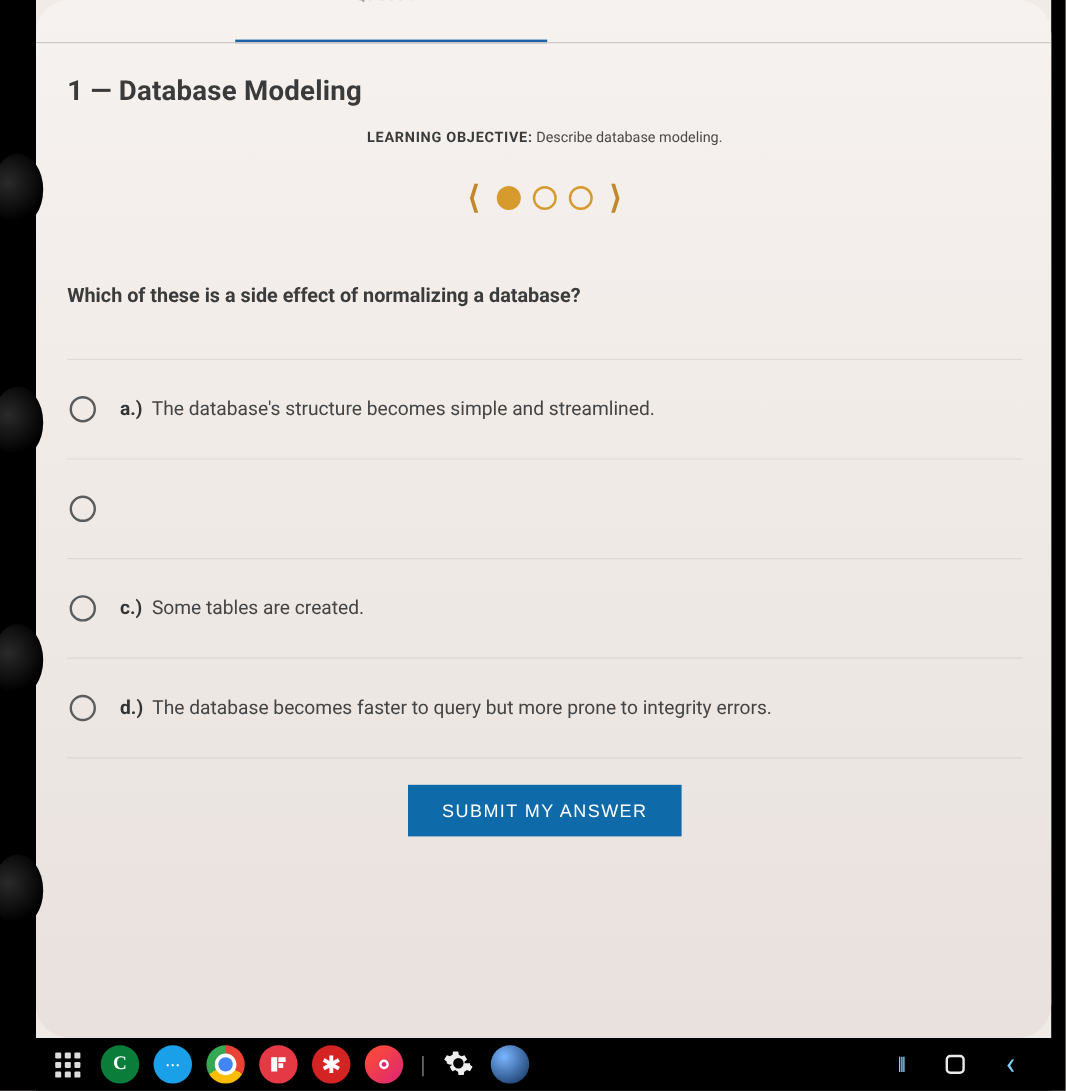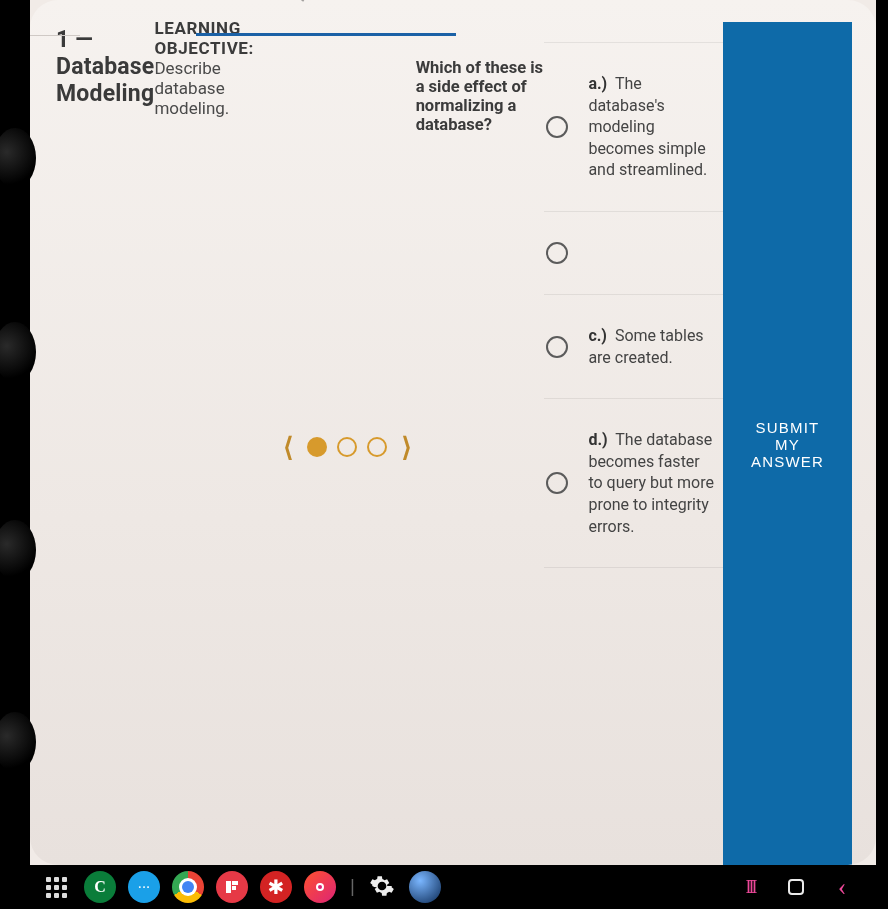--- a/index.html
+++ b/index.html
@@ -24,21 +24,21 @@
     width: 42px; height: 60px;
     background: radial-gradient(circle at 30% 40%, #2a2a2a 0%, #000 70%);
     border-radius: 50%;
     z-index: 50;
   }
   .content {
     flex: 1;
     padding: 0 24px 0 26px;
     overflow: hidden;
     display: flex;
-    flex-direction: row;
+    flex-direction: column;
     background: linear-gradient(180deg,#f6f2ef 0%, #eee8e4 60%, #e8e1dd 100%);
     border-radius: 28px;
   }
   .tabstrip {
     height: 36px;
     position: relative;
   }
   .tabstrip::after {
     content: "";
     position: absolute;
@@ -64,22 +64,23 @@
   .tab span { transform: translateY(-14px); opacity:.4; }
   h1.title {
     margin-top: 26px;
     font-size: 23px;
     font-weight: 700;
     color: #3a3a3a;
     letter-spacing: .2px;
   }
   .objective {
     margin-top: 18px;
-    font-size: 17px;
+    font-size: 12px;
     color: #4a4a4a;
+    text-align: center;
   }
   .objective .lead { font-weight: 700; letter-spacing: .6px; color:#3b3b3b; }
   .pager {
     margin-top: 28px;
     display: flex;
     align-items: center;
     justify-content: center;
     gap: 10px;
   }
   .chev {
@@ -170,21 +171,21 @@
     position: relative;
   }
   .chrome::after{content:"";position:absolute;inset:7px;background:#fff;border-radius:50%;}
   .chrome::before{content:"";position:absolute;inset:10px;background:#4285f4;border-radius:50%;z-index:2;}
   .flip { background:#e63946; border-radius:8px; }
   .yelp { background:#d32323; }
   .yt { background:linear-gradient(135deg,#ff512f,#dd2476); border-radius:9px; }
   .sep { color:#666; font-size:20px; padding:0 2px; }
   .gear { width:28px;height:28px;color:#eee;}
   .bixby { background: radial-gradient(circle at 35% 30%, #7ab6ff, #0b2a55); }
-  .navbtn { color:#ec4899; font-size:18px; width:36px; text-align:center;font-family:Liberation Serif, serif; }
+  .navbtn { color:#7dd3fc; font-size:18px; width:36px; text-align:center; }
   .recents { letter-spacing:-3px; font-weight:300; }
   .home { width:16px;height:16px;border:2px solid #eaeaea;border-radius:4px; margin:0 8px;}
 </style>
 </head>
 <body>
 
 <div class="bezel-dot" style="top:128px"></div>
 <div class="bezel-dot" style="top:322px"></div>
 <div class="bezel-dot" style="top:520px"></div>
 <div class="bezel-dot" style="top:712px"></div>
@@ -218,21 +219,21 @@
     </div>
 
     <p class="question">Which of these is a side effect of normalizing a database?</p>
 
     <div class="options">
 
       <div class="option">
         <span class="radio"></span>
         <span class="opt-text">
           <span class="letter">a.)</span>
-          <span>The database's modeling becomes simple and streamlined.</span>
+          <span>The database's structure becomes simple and streamlined.</span>
         </span>
       </div>
 
       <div class="option">
         <span class="radio"></span>
       </div>
 
       <div class="option">
         <span class="radio"></span>
         <span class="opt-text">

